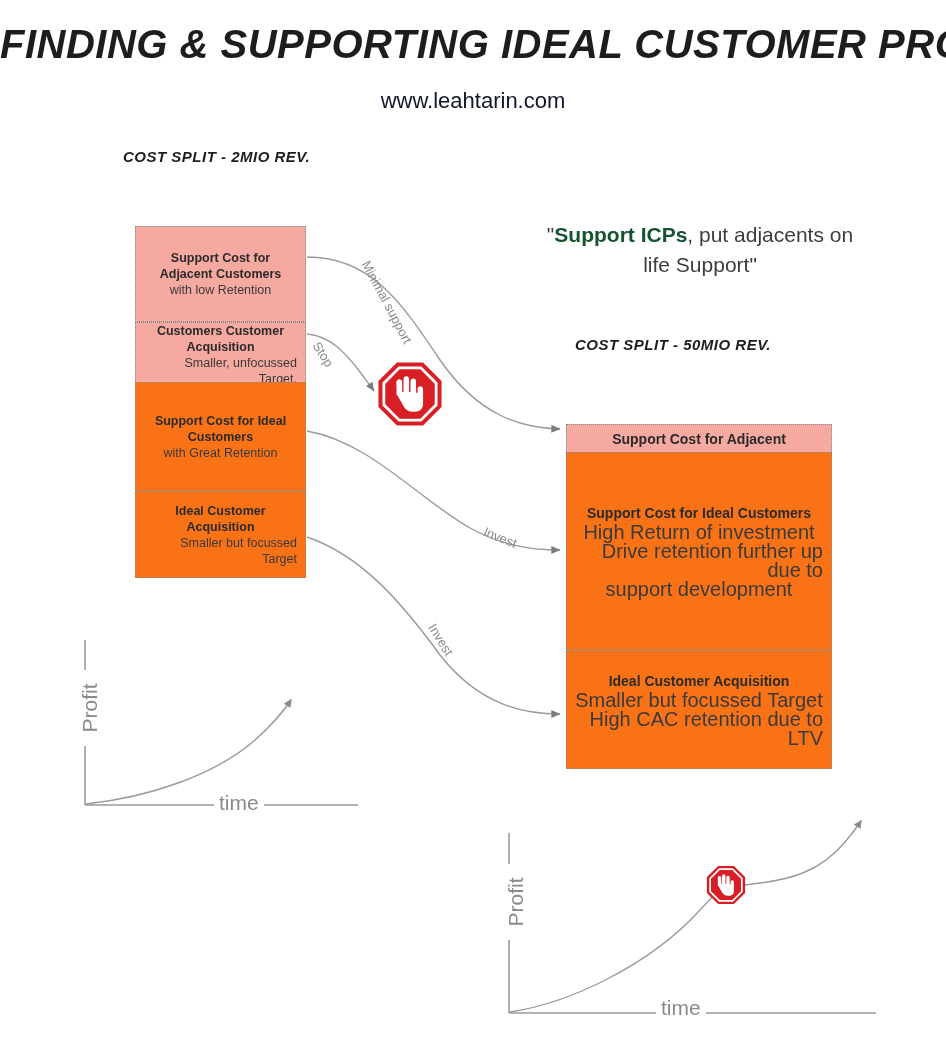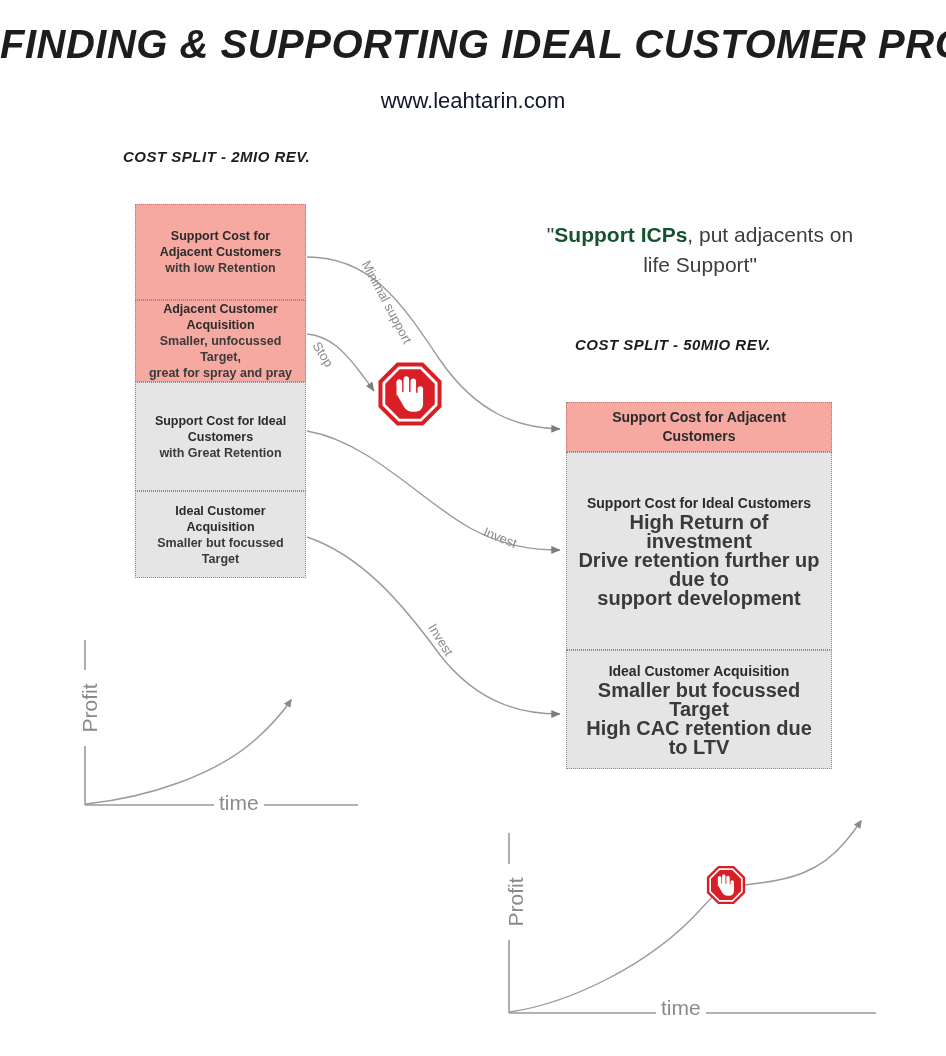--- a/index.html
+++ b/index.html
@@ -88,33 +88,34 @@
     box-sizing: border-box;
     border: 1px dotted #8b8b8b;
     display: flex;
     flex-direction: column;
     align-items: center;
     justify-content: center;
     text-align: center;
     padding: 2px 8px;
     overflow: hidden;
   }
-  .seg.pink { background: #f5a9a0; }
-  .seg.teal { background: #e5e5e5; }
+  .seg.pink { background: #f5a9a0; margin-top: 22px; }
+  .seg.teal { background: #f97316; }
   .seg .ttl {
     font-weight: 700;
     font-size: 12.5px;
     line-height: 16px;
     color: #2b2b2b;
   }
   .seg .sub {
     font-size: 12.5px;
     line-height: 16px;
     color: #3a3a3a;
-    font-weight: 700;
+    font-weight: 400;
+    text-align: right;
   }
   .seg.big .ttl { font-size: 14px; line-height: 19px; }
   .seg.big .sub { font-size: 20px; line-height: 19px; }
 
   
   #stack-left { left: 135px; top: 204px; width: 171px; height: 374px; }
   #ls0 { top: 0px;   height: 96px;  }
   #ls1 { top: 96px;  height: 82px;  }
   #ls2 { top: 178px; height: 109px; }
   #ls3 { top: 287px; height: 87px;  }
@@ -256,21 +257,21 @@
 </div>
 
 <div id="stack-left" class="stack">
 
   <div id="ls0" class="seg pink">
     <div class="ttl">Support Cost for Adjacent Customers</div>
     <div class="sub">with low Retention</div>
   </div>
 
   <div id="ls1" class="seg pink">
-    <div class="ttl">Adjacent Customer Acquisition</div>
+    <div class="ttl">Customers Customer Acquisition</div>
     <div class="sub">Smaller, unfocussed Target,</div>
     <div class="sub">great for spray and pray</div>
   </div>
 
   <div id="ls2" class="seg teal">
     <div class="ttl">Support Cost for Ideal Customers</div>
     <div class="sub">with Great Retention</div>
   </div>
 
   <div id="ls3" class="seg teal">

